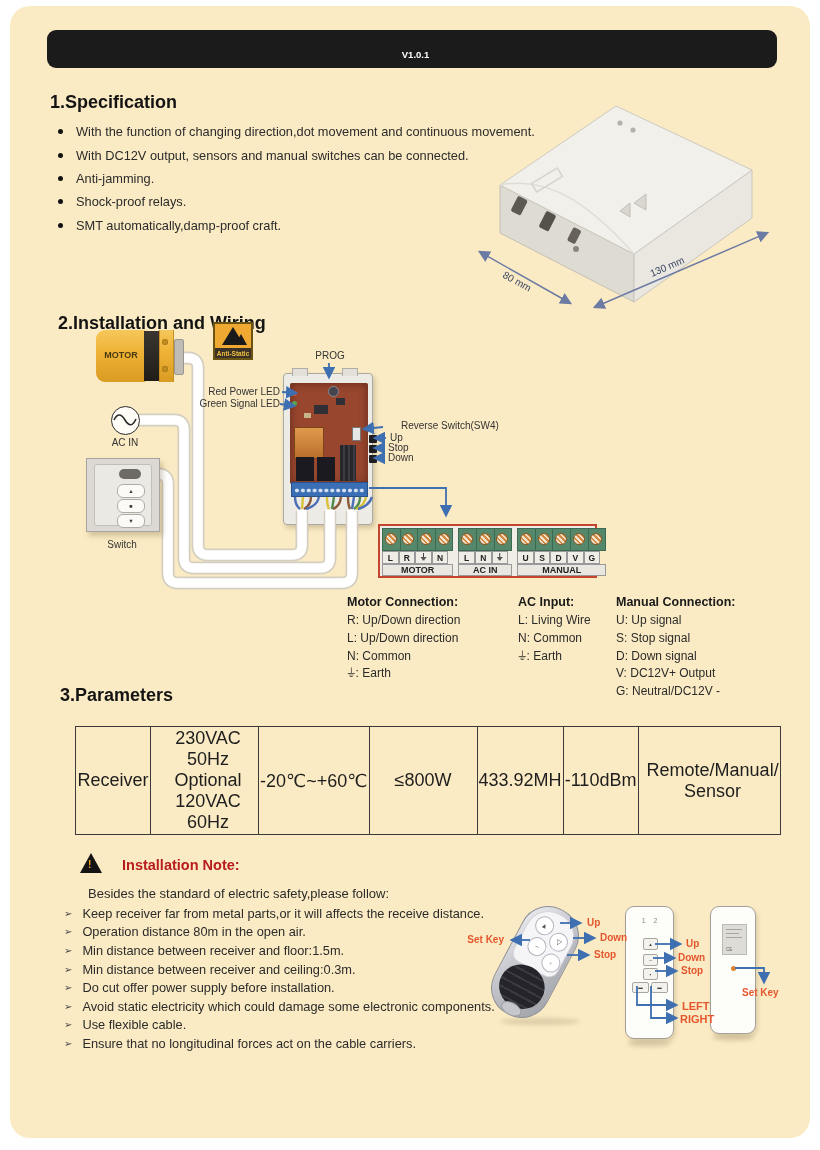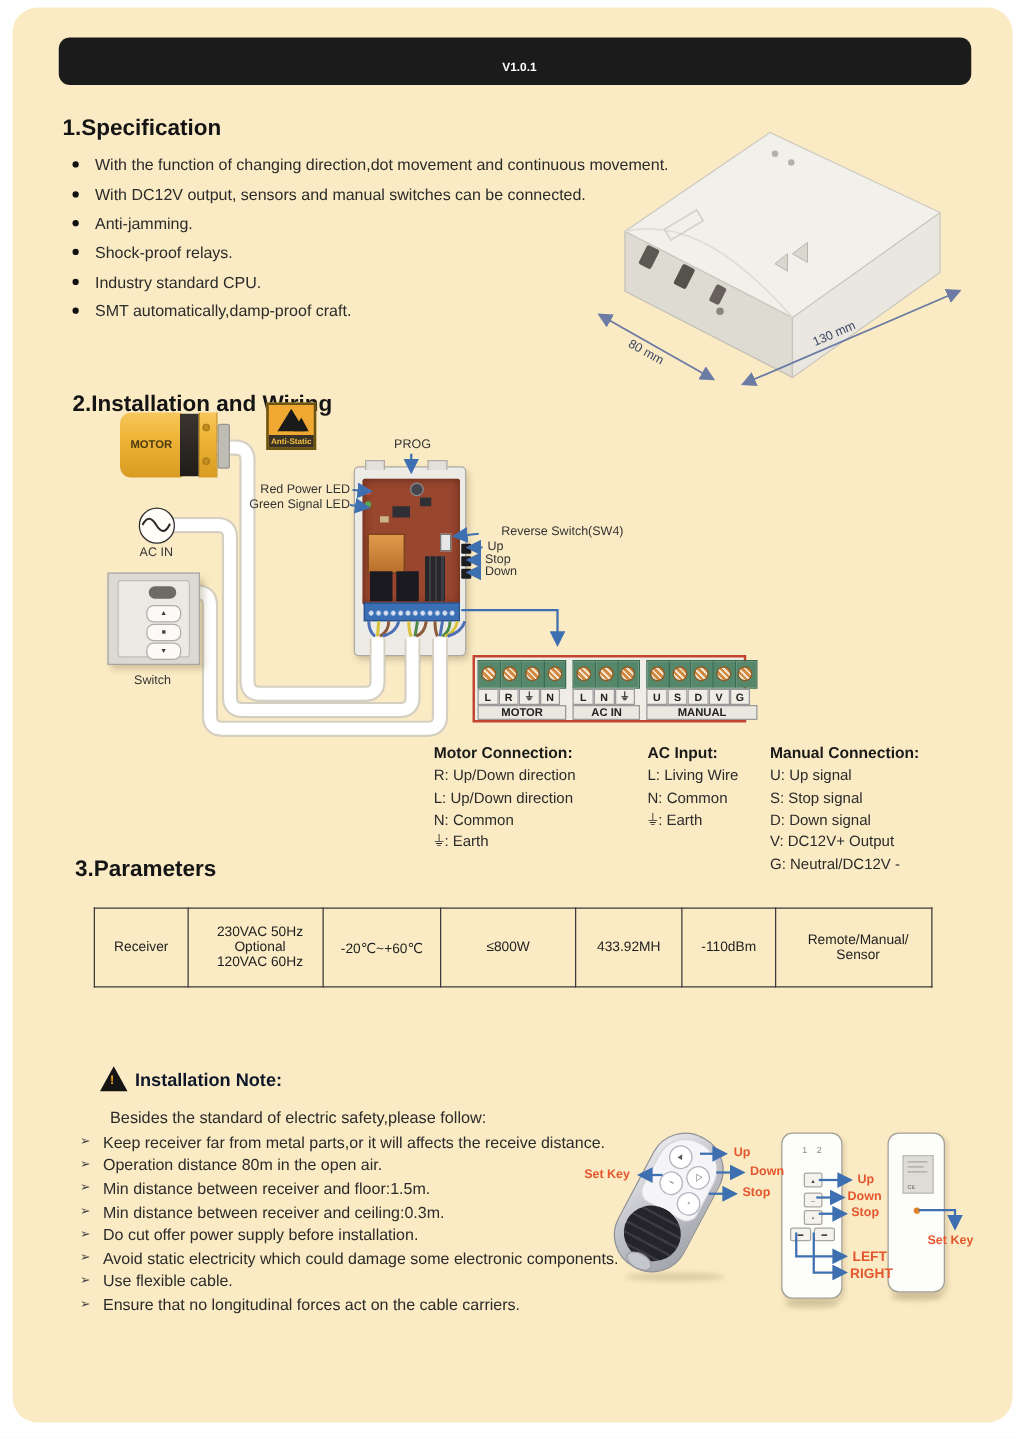--- a/index.html
+++ b/index.html
@@ -66,28 +66,28 @@
   .tpin{width:16.6px;height:13px;border:0.5px solid #999;background:#EFEDE6;display:flex;align-items:center;justify-content:center;
         font-size:8.5px;font-weight:bold;color:#222;box-sizing:border-box;}
   .tname{height:13px;border:0.5px solid #999;background:#E9E7E0;display:flex;align-items:center;justify-content:center;
          font-size:9px;font-weight:bold;color:#222;box-sizing:border-box;}
   
   .conncol{position:absolute;}
   .conn-title{font-size:12.5px;font-weight:bold;color:#1a1a1a;margin-bottom:3px;}
   .conn-item{font-size:12px;color:#2b2b2b;line-height:17.8px;white-space:nowrap;}
   
   table.params{position:absolute;left:75px;top:726px;border-collapse:collapse;table-layout:fixed;}
-  table.params th,table.params td{border:1px solid #3A3A3A;font-size:11px;color:#1e1e1e;text-align:center;vertical-align:middle;}
+  table.params th,table.params td{border:1px solid #3A3A3A;font-size:18px;color:#1e1e1e;text-align:center;vertical-align:middle;}
   table.params th{height:29px;font-size:13px;}
   table.params td{height:60px;}
   .pre{white-space:pre-line;text-align:left;padding-left:8px;}
   
   .warn-tri{position:absolute;left:80px;top:853px;width:0;height:0;border-left:11px solid transparent;border-right:11px solid transparent;border-bottom:20px solid #141414;}
   .warn-mark{position:absolute;left:88px;top:859px;color:#F5A623;font-size:10px;font-weight:bold;}
-  .note-head{position:absolute;left:108px;top:857px;font-size:14.5px;font-weight:bold;color:#0f172a;}
+  .note-head{position:absolute;left:122px;top:857px;font-size:14.5px;font-weight:bold;color:#b91c1c;}
   .note-intro{position:absolute;left:88px;top:886px;font-size:13px;color:#2b2b2b;}
   .note-list{position:absolute;left:64px;top:904px;width:470px;}
   .note-item{display:flex;height:18.6px;align-items:center;font-size:12.8px;color:#2b2b2b;white-space:nowrap;}
   .note-item .arr{font-size:10px;color:#444;margin-right:10px;flex:0 0 auto;}
   
   .fob{position:absolute;left:505px;top:903px;width:58px;height:116px;transform:rotate(28deg);
        background:linear-gradient(115deg,#EFEFF3,#C7C8CE 40%,#9EA0A8);border:1px solid #8E9098;border-radius:29px;}
   .fob-face{position:absolute;left:4px;top:4px;width:48px;height:60px;background:#F5F5F7;border:1px solid #D5D5DB;border-radius:24px 24px 10px 10px;}
   .fob-btn{position:absolute;width:17px;height:17px;border-radius:50%;background:#FFFFFF;border:1px solid #B5B5BF;
            display:flex;align-items:center;justify-content:center;font-size:7px;color:#555;}
@@ -123,24 +123,20 @@
         <span class="dot"></span>
         <span>With DC12V output, sensors and manual switches can be connected.</span>
       </div>
     <div class="spec-item">
         <span class="dot"></span>
         <span>Anti-jamming.</span>
       </div>
     <div class="spec-item">
         <span class="dot"></span>
         <span>Shock-proof relays.</span>
-      </div>
-    <div class="spec-item">
-        <span class="dot"></span>
-        <span>Industry standard CPU.</span>
       </div>
     <div class="spec-item">
         <span class="dot"></span>
         <span>SMT automatically,damp-proof craft.</span>
       </div>
   </div>
 
   <svg class="abs" style="left:470px;top:85px;" width="340" height="225" viewBox="0 0 340 225">
     <defs>
       <marker id="dh" viewBox="0 0 10 10" refX="8" refY="5" markerWidth="8" markerHeight="8" orient="auto-start-reverse">

